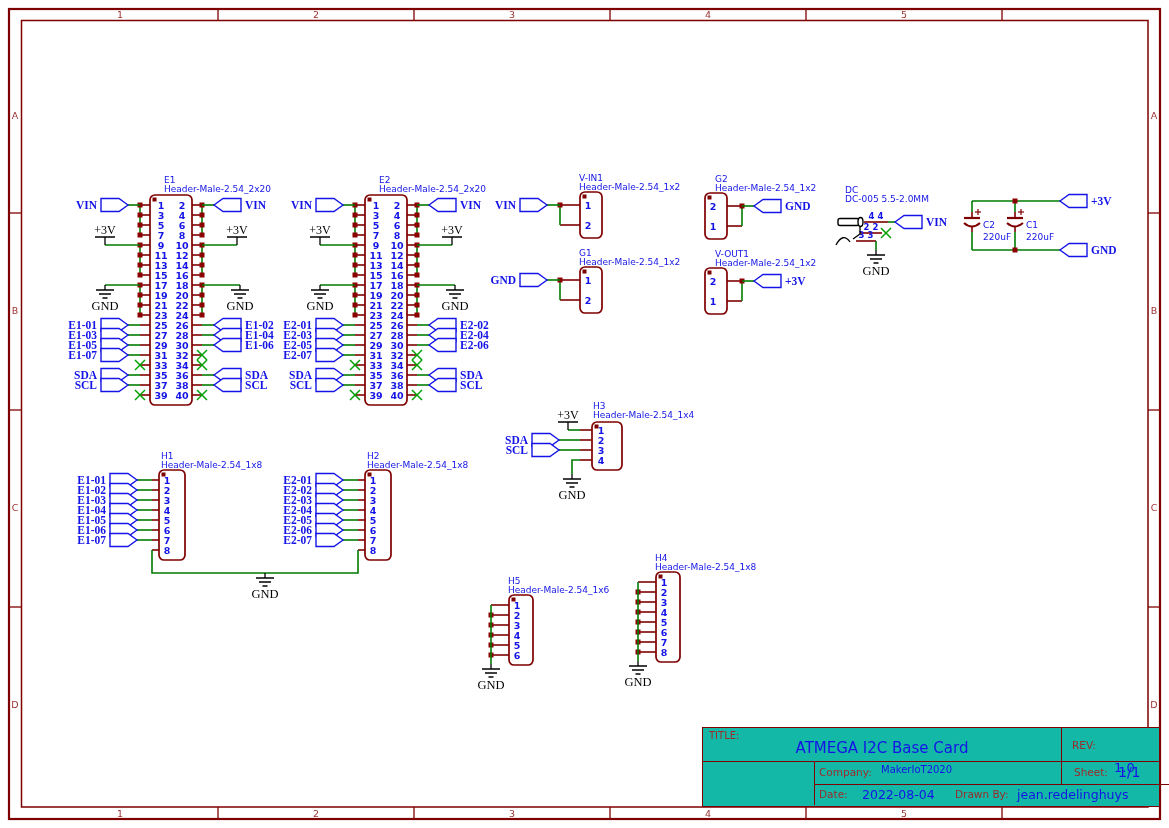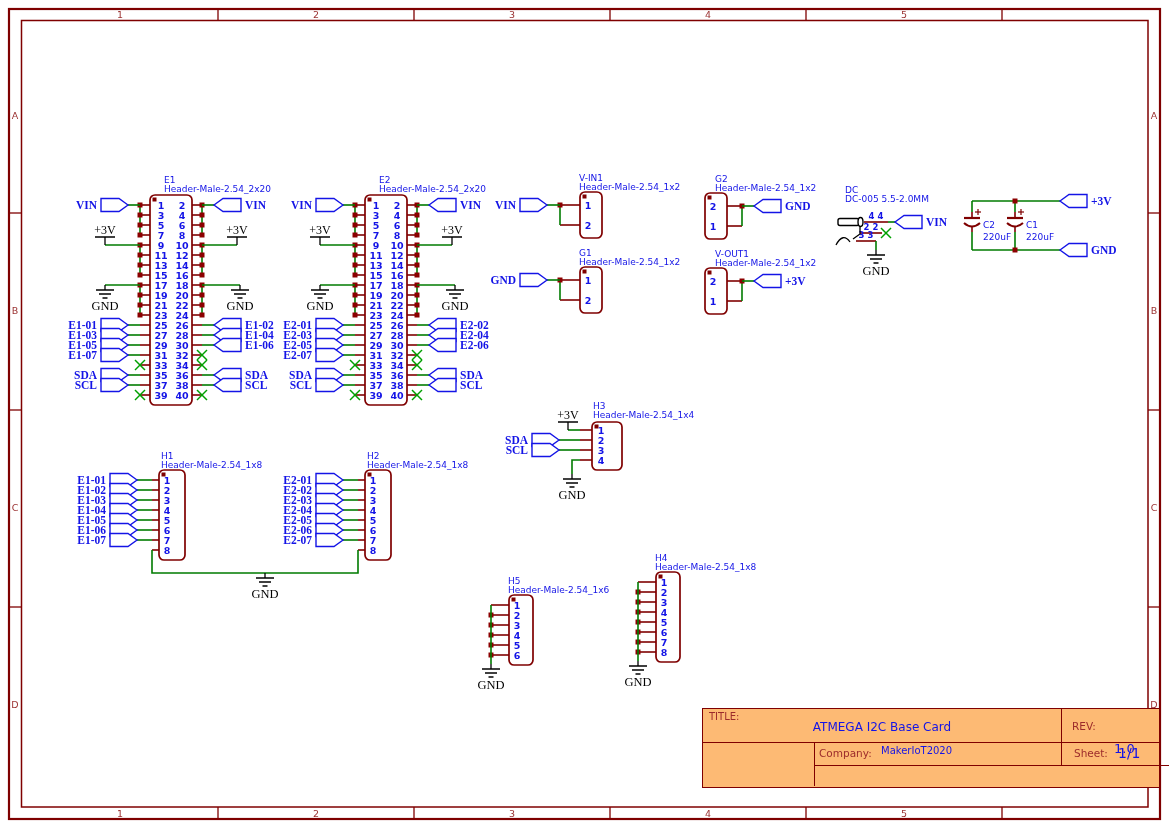--- a/index.html
+++ b/index.html
@@ -7,28 +7,28 @@
   svg{position:absolute;left:0;top:0;}
   svg text{font-family:"DejaVu Sans",sans-serif;}
   .t-lbl{font-size:9px;fill:#1414E6;}
   .t-pin{font-size:9.5px;font-weight:700;fill:#1414E6;}
   .t-net{font-family:"Liberation Serif",serif;font-size:11.5px;font-weight:700;fill:#1414E6;}
   .t-pwr{font-family:"Liberation Serif",serif;font-size:12px;fill:#000;}
   .t-gnd{font-family:"Liberation Serif",serif;font-size:12.5px;fill:#000;}
   .t-dcpin{font-size:8.5px;font-weight:700;fill:#1414E6;}
   .t-ruler{font-size:9.5px;fill:#9C3333;}
 
-  #titleblock{position:absolute;left:702px;top:708px;width:458px;height:80px;
-    border:1.5px solid #7F0000;background:#fdba74;box-sizing:border-box;
+  #titleblock{position:absolute;left:702px;top:727px;width:458px;height:80px;
+    border:1.5px solid #7F0000;background:#14b8a6;box-sizing:border-box;
     font-family:"DejaVu Sans",sans-serif;}
   .tb-label{color:#9C2B2B;font-size:10.5px;}
   .tb-value{color:#1414E6;}
   .tb-titlerow{position:absolute;left:0;top:0;width:100%;height:34px;border-bottom:1.5px solid #7F0000;box-sizing:border-box;}
   .tb-titlelabel{position:absolute;left:6px;top:2px;font-size:10px;}
-  .tb-title{position:absolute;left:0;top:11px;width:358px;text-align:center;color:#1414E6;font-size:12px;}
+  .tb-title{position:absolute;left:0;top:11px;width:358px;text-align:center;color:#1414E6;font-size:15px;}
   .tb-revcell{position:absolute;left:358px;top:0;width:111px;height:34px;border-left:1.5px solid #7F0000;box-sizing:border-box;}
   .tb-revlabel{position:absolute;left:10px;top:11px;}
   .tb-rev{position:absolute;left:52px;top:9px;font-size:13px;margin-top:23px;}
   .tb-spacer{position:absolute;left:0;top:34px;width:112px;height:43px;border-right:1.5px solid #7F0000;box-sizing:border-box;}
   .tb-companycell{position:absolute;left:112px;top:34px;width:246px;height:23px;border-bottom:1.5px solid #7F0000;box-sizing:border-box;text-align:center;}
   .tb-companylabel{position:absolute;left:4px;top:4px;}
   .tb-company{position:absolute;left:66px;top:2px;font-size:10px;}
   .tb-sheetcell{position:absolute;left:358px;top:34px;width:115px;height:23px;border-left:1.5px solid #7F0000;border-bottom:1.5px solid #7F0000;box-sizing:border-box;}
   .tb-sheetlabel{position:absolute;left:12px;top:4px;}
   .tb-sheet{position:absolute;left:56px;top:2px;font-size:14px;}
@@ -768,14 +768,20 @@
     </div>
     <div class="tb-spacer"></div>
     <div class="tb-companycell">
       <span class="tb-label tb-companylabel">Company:</span>
       <span class="tb-value tb-company">MakerIoT2020</span>
     </div>
     <div class="tb-sheetcell">
       <span class="tb-label tb-sheetlabel">Sheet:</span>
       <span class="tb-value tb-sheet">1/1</span>
     </div>
+    <div class="tb-daterow">
+      <span class="tb-label tb-datelabel">Date:</span>
+      <span class="tb-value tb-date">2022-08-04</span>
+      <span class="tb-label tb-drawnlabel">Drawn By:</span>
+      <span class="tb-value tb-drawn">jean.redelinghuys</span>
+    </div>
   </div>
 </div>
 
 </body></html>

